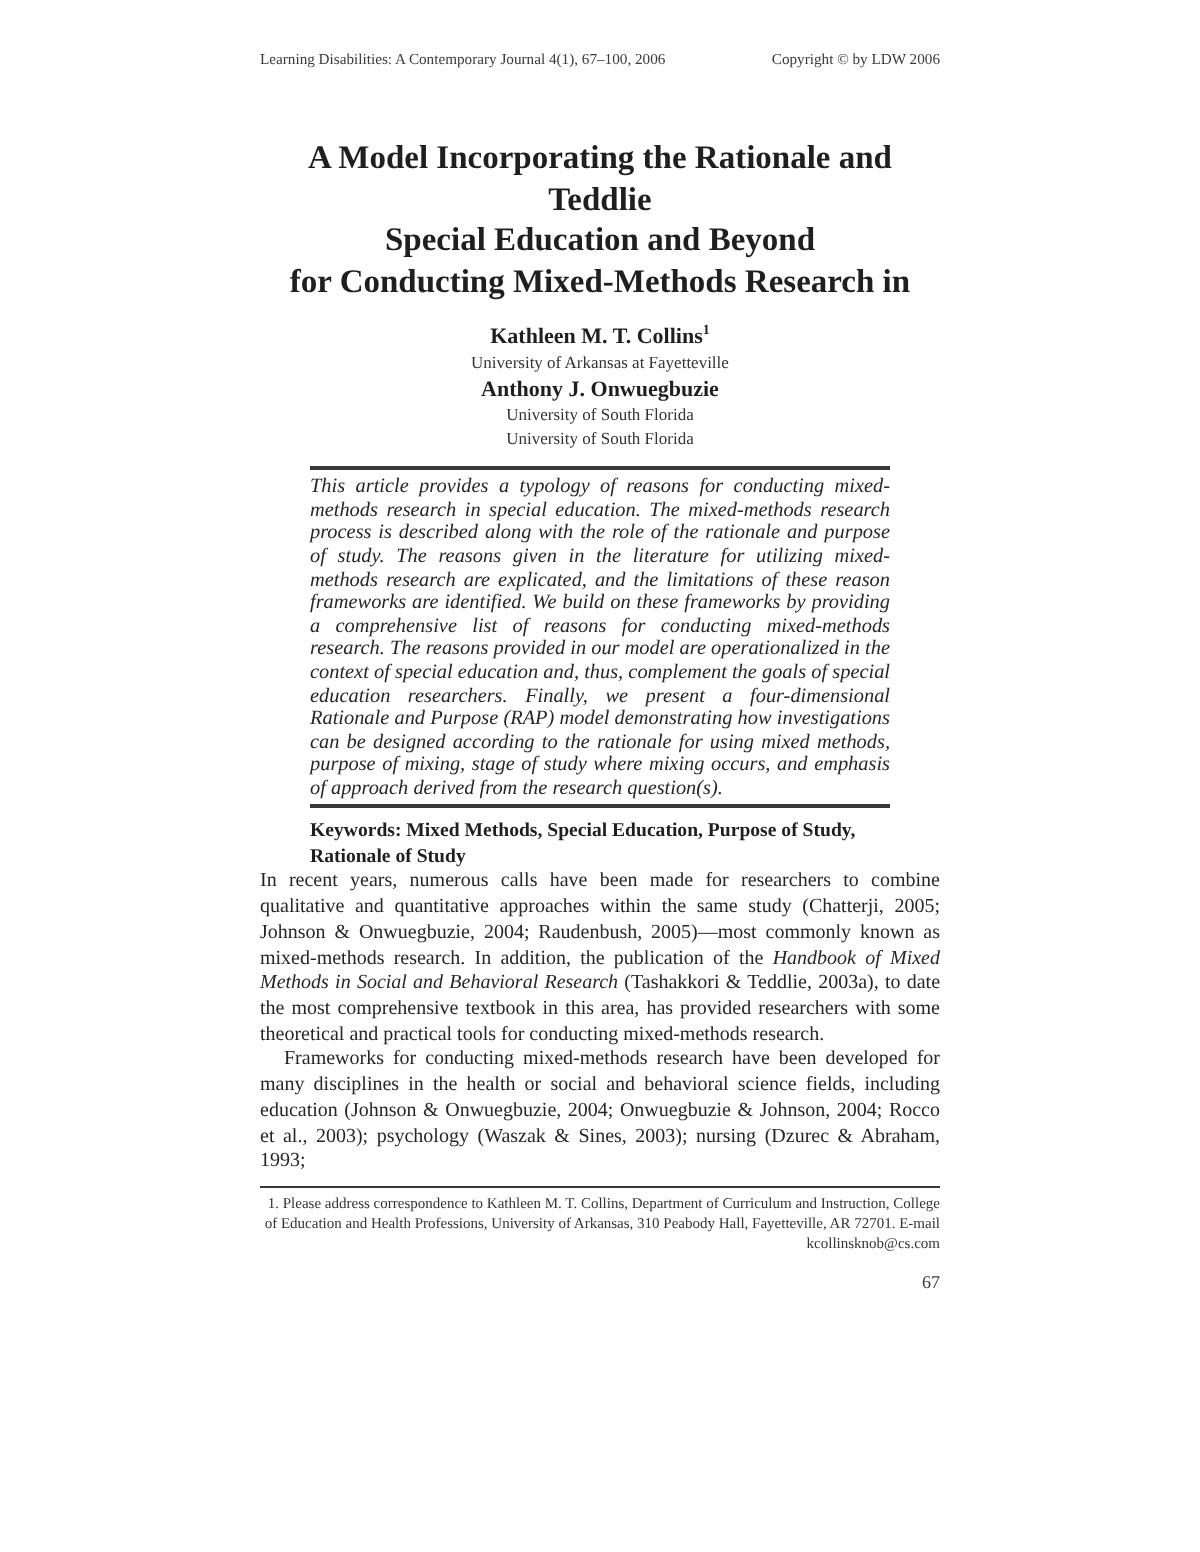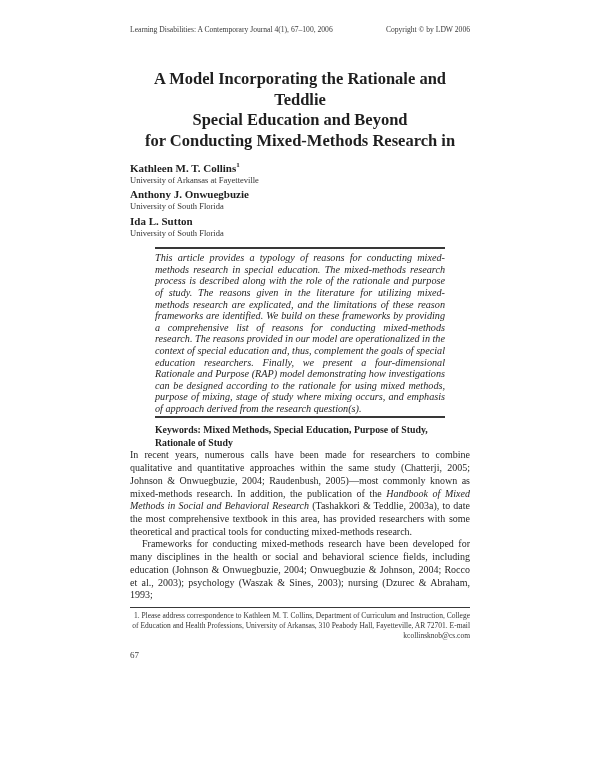--- a/index.html
+++ b/index.html
@@ -36,20 +36,21 @@
     margin-top: 35px;
     text-align: center;
     font-weight: bold;
     font-size: 16.5px;
     line-height: 20.5px;
     color: #1f1f1f;
   }
   
   .authors-block {
     margin-top: 8px;
+    text-align: center;
   }
   .author-name {
     font-weight: bold;
     font-size: 11px;
     line-height: 13px;
     margin-top: 2px;
     color: #1f1f1f;
   }
   .author-name sup {
     font-size: 7px;
@@ -113,21 +114,21 @@
   .footnote-text {
     padding-top: 3px;
     font-size: 7.5px;
     line-height: 10px;
     color: #333333;
     text-align: right;
   }
   
   .page-number {
     margin-top: 9px;
-    text-align: left;
+    text-align: right;
     font-size: 9px;
     color: #3a3a3a;
   }
 </style>
 </head>
 <body>
 
 <div class="paper-page">
   <div class="content">
 
@@ -140,21 +141,20 @@
       <div>A Model Incorporating the Rationale and Teddlie</div>
       <div>Special Education and Beyond</div>
       <div>for Conducting Mixed-Methods Research in</div>
     </div>
 
     <div class="authors-block">
       <div class="author-name"><span>Kathleen M. T. Collins</span><sup>1</sup></div>
       <div class="author-affiliation">University of Arkansas at Fayetteville</div>
       <div class="author-name">Anthony J. Onwuegbuzie</div>
       <div class="author-affiliation">University of South Florida</div>
-      <div class="author-name">Ida L. Sutton</div>
       <div class="author-affiliation">University of South Florida</div>
     </div>
 
     <div class="abstract-block">
       <div class="rule-thick"></div>
       <div class="abstract-text">This article provides a typology of reasons for conducting mixed-methods research in special education. The mixed-methods research process is described along with the role of the rationale and purpose of study. The reasons given in the literature for utilizing mixed-methods research are explicated, and the limitations of these reason frameworks are identified. We build on these frameworks by providing a comprehensive list of reasons for conducting mixed-methods research. The reasons provided in our model are operationalized in the context of special education and, thus, complement the goals of special education researchers. Finally, we present a four-dimensional Rationale and Purpose (RAP) model demonstrating how investigations can be designed according to the rationale for using mixed methods, purpose of mixing, stage of study where mixing occurs, and emphasis of approach derived from the research question(s).</div>
       <div class="rule-thick"></div>
     </div>
 
     <div class="keywords-line">Keywords: Mixed Methods, Special Education, Purpose of Study, Rationale of Study</div>

